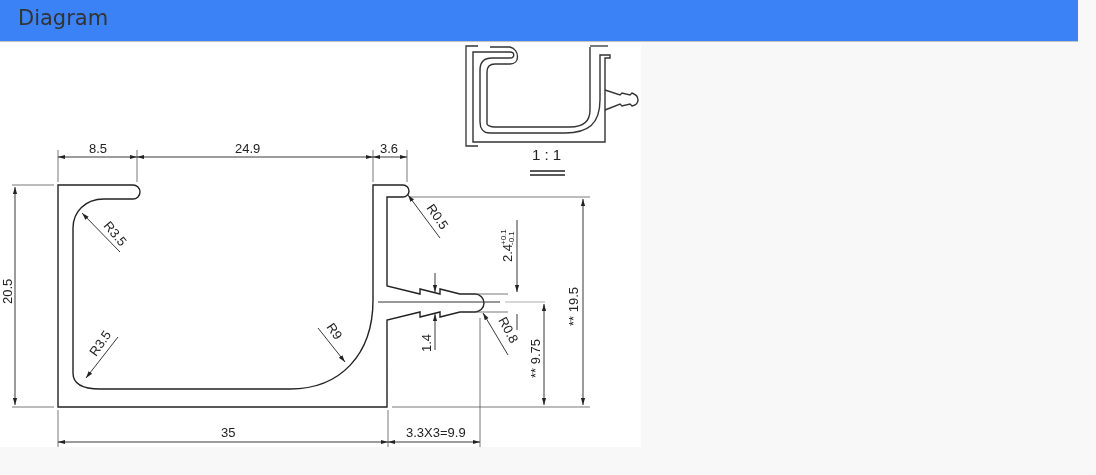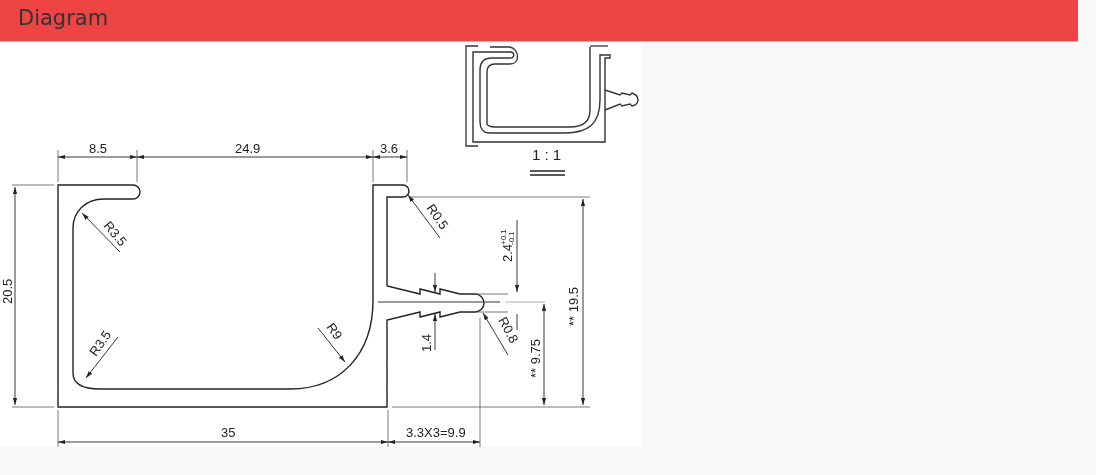--- a/index.html
+++ b/index.html
@@ -5,21 +5,21 @@
   html, body { margin: 0; padding: 0; }
   body {
     width: 1096px; height: 475px; overflow: hidden;
     background: #f8f8f8;
     font-family: "Liberation Sans", "DejaVu Sans", sans-serif;
     position: relative;
   }
   .header {
     position: absolute; left: 0; top: 0; width: 1078px; height: 41px;
     border-bottom: 1px solid #c4c4c4;
-    background: #ef4444;
+    background: #3b82f6;
   }
   .header-title {
     position: absolute; left: 18px; top: 6px;
     font-size: 21px; color: #333; font-family: "DejaVu Sans", sans-serif;
   }
   .canvas {
     position: absolute; left: 0; top: 43px; width: 641px; height: 404px;
     background: #ffffff;
   }
   svg text {

